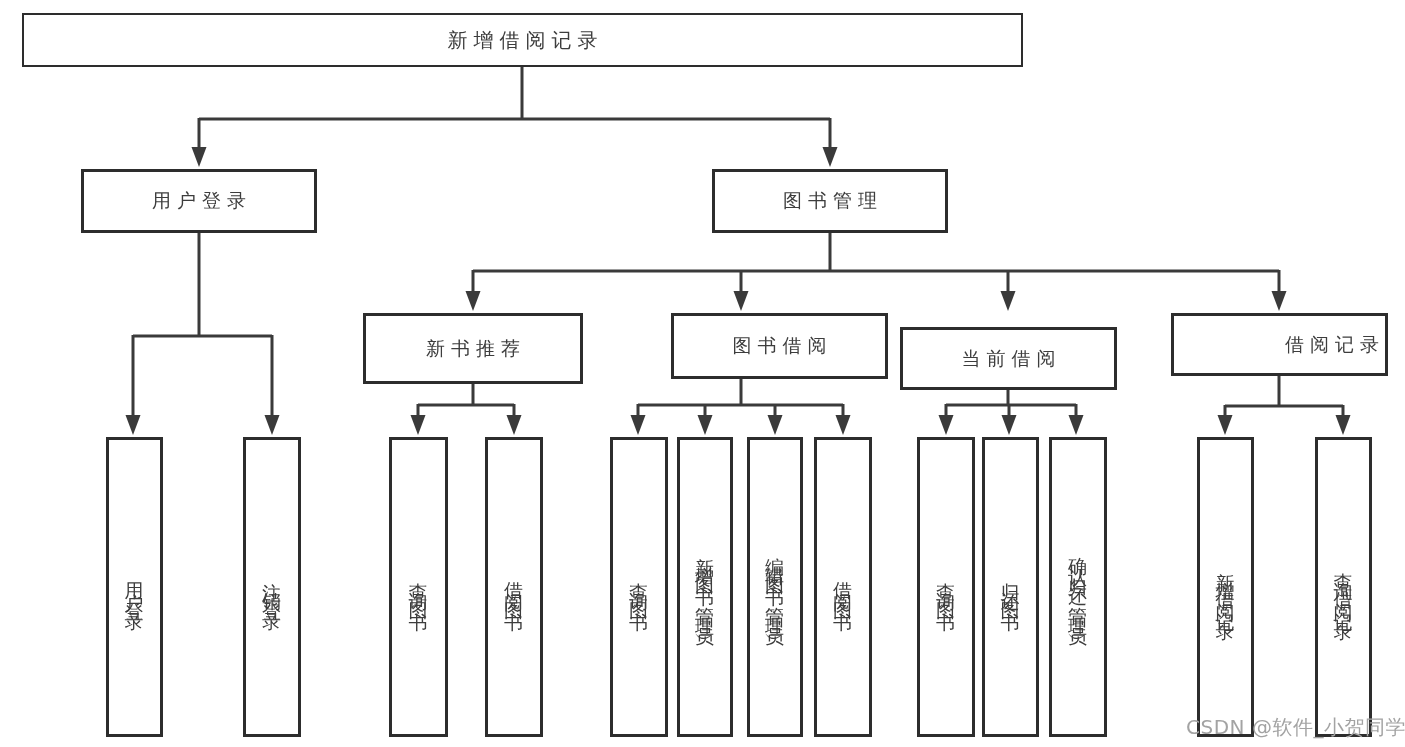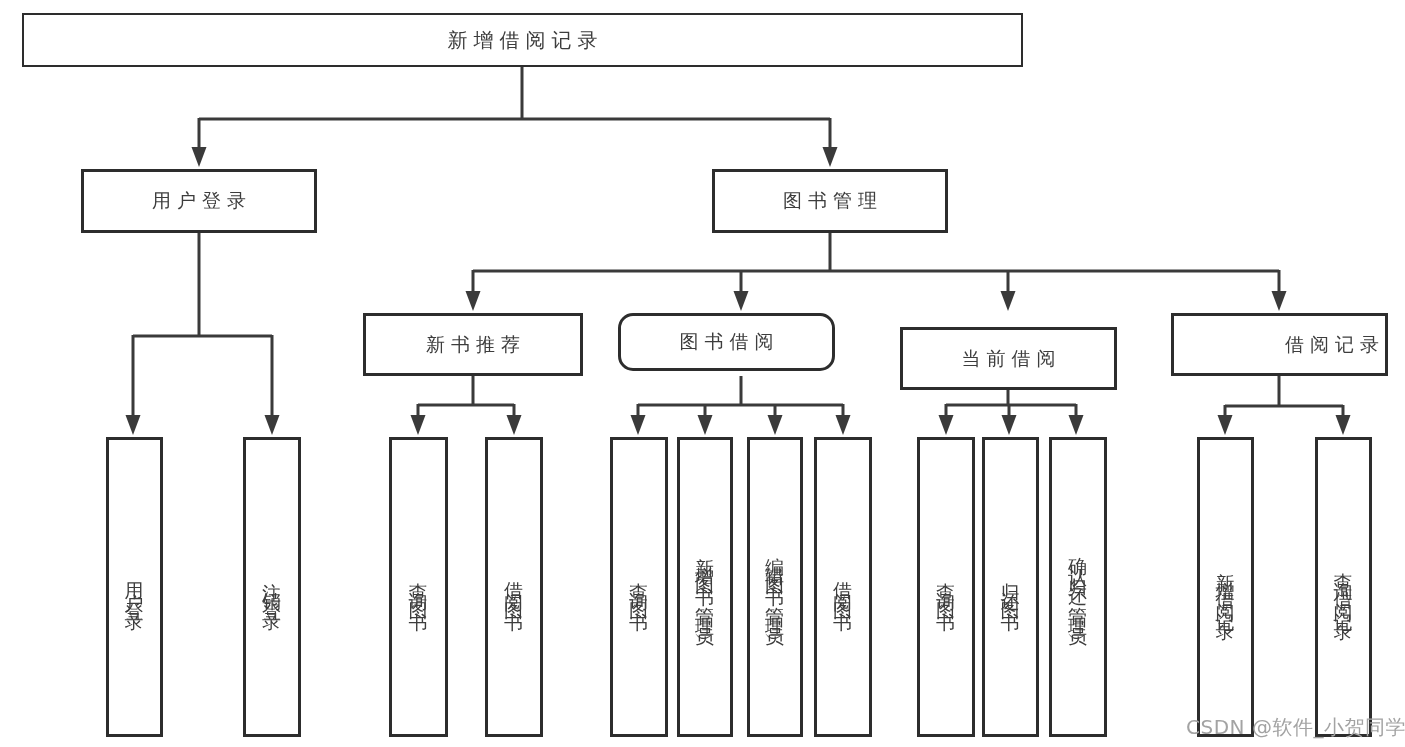--- a/index.html
+++ b/index.html
@@ -109,24 +109,24 @@
     <span class="h-label">新增借阅记录</span>
   </div>
 
   <div class="box l2" style="left:81px; top:169px; width:236px; height:64px;">
     <span class="h-label">用户登录</span>
   </div>
   <div class="box l2" style="left:712px; top:169px; width:236px; height:64px;">
     <span class="h-label">图书管理</span>
   </div>
 
-  <div class="box l3" style="left:363px; top:313px; width:220px; height:63px;">
+  <div class="box l3" style="left:363px; top:313px; width:220px; height:71px;">
     <span class="h-label">新书推荐</span>
   </div>
-  <div class="box l3" style="left:618px; top:313px; width:217px; height:58px;border-radius:15px;">
+  <div class="box l3" style="left:671px; top:313px; width:217px; height:66px;">
     <span class="h-label">图书借阅</span>
   </div>
   <div class="box l3" style="left:900px; top:327px; width:217px; height:63px;">
     <span class="h-label">当前借阅</span>
   </div>
   <div class="box l3" style="left:1171px; top:313px; width:217px; height:63px;justify-content:flex-end;">
     <span class="h-label">借阅记录</span>
   </div>
 
   <div class="box leaf" style="left:106px; top:437px; width:57px; height:300px;">

